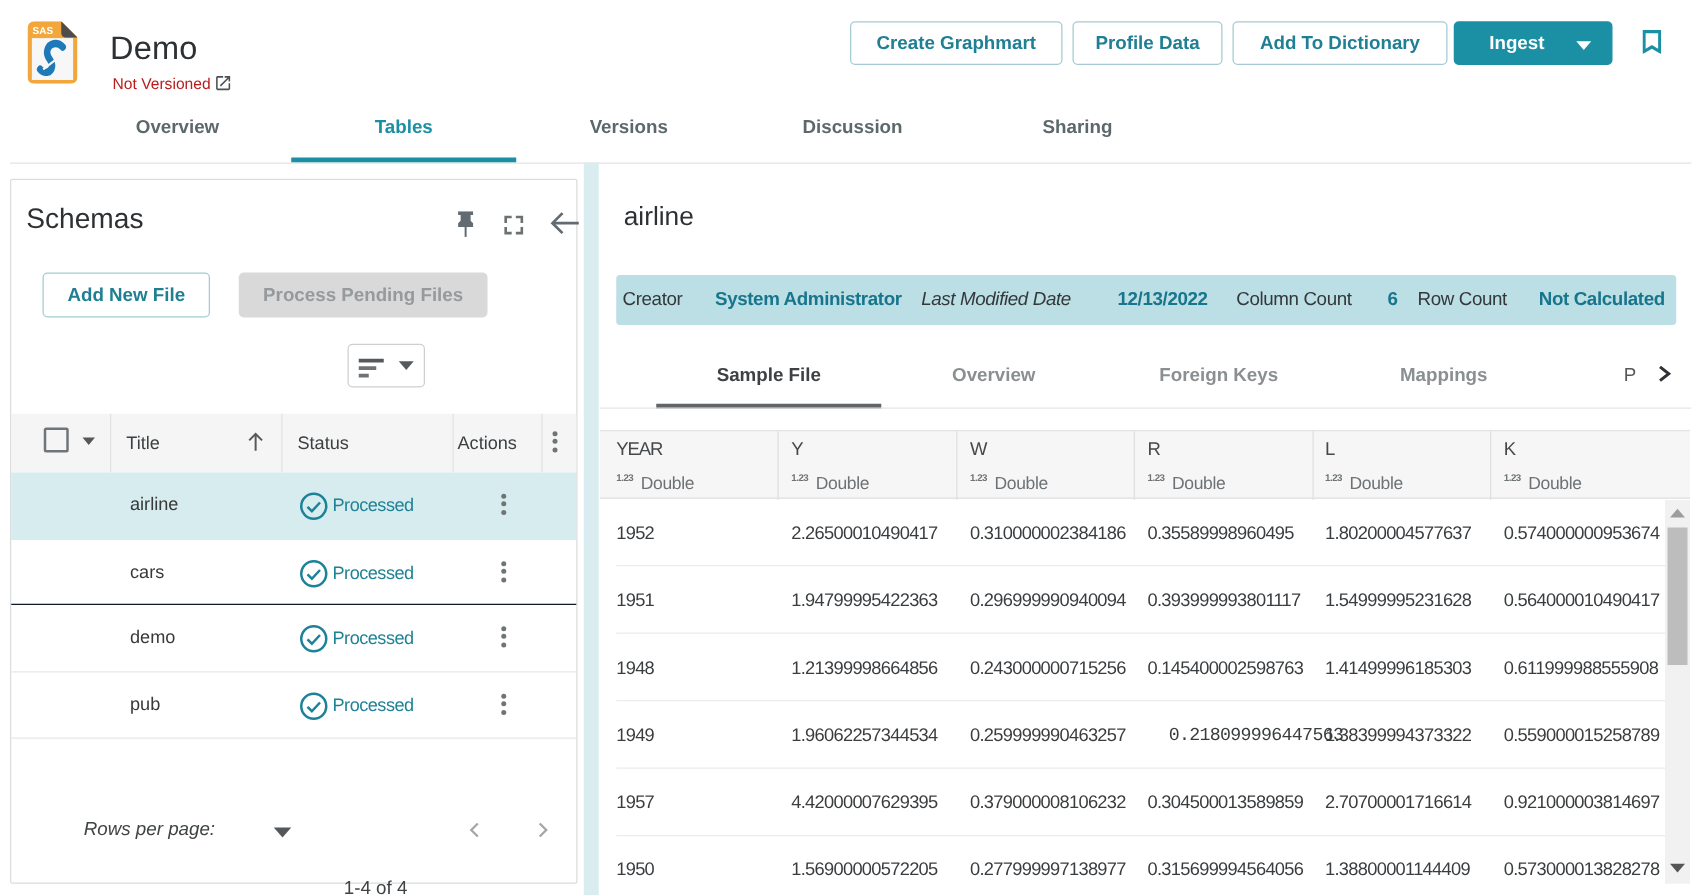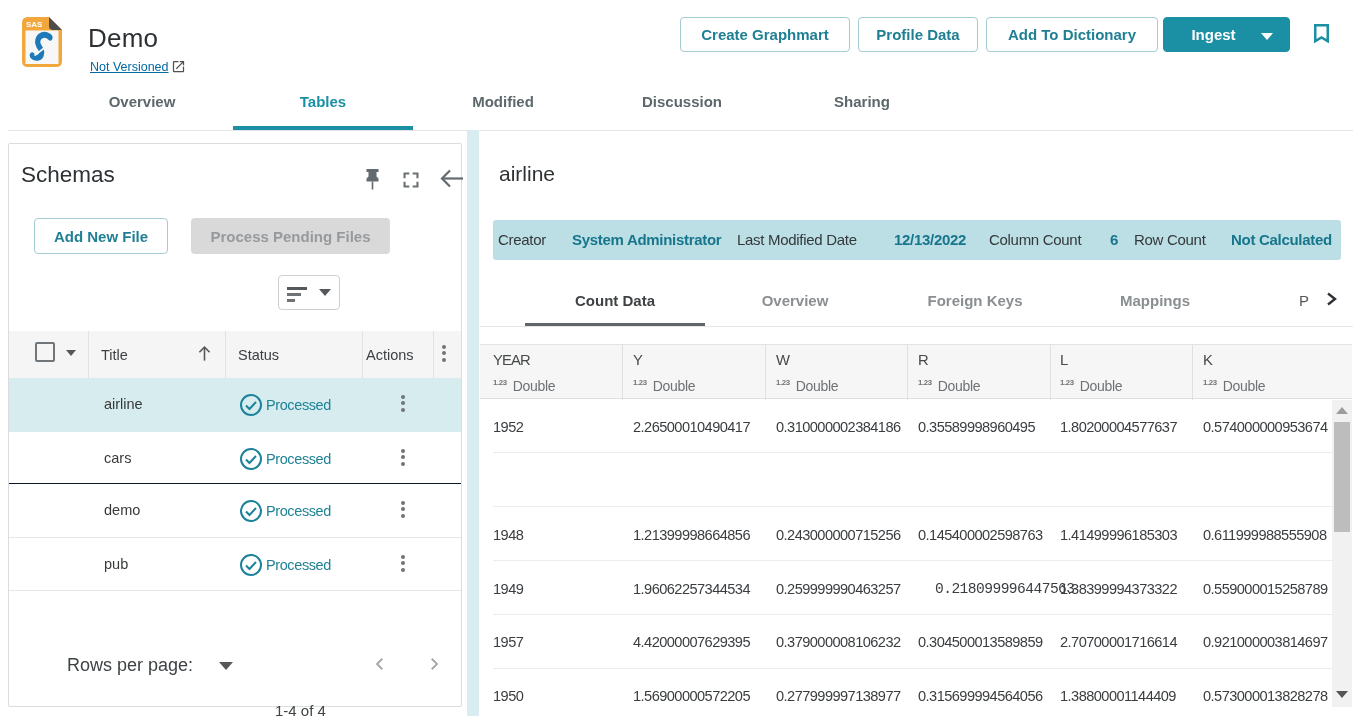--- a/index.html
+++ b/index.html
@@ -5,21 +5,21 @@
   * { margin:0; padding:0; box-sizing:border-box; }
   html,body { width:1360px; height:716px; overflow:hidden; background:#fff;
     font-family:"Liberation Sans", sans-serif; }
   #page { position:relative; width:1360px; height:716px; background:#fff; }
   .abs { position:absolute; }
   
   .hbtn { position:absolute; top:17px; height:35px; border:1px solid #a4cbd4;
     border-radius:4px; color:#1f7f93; font-size:15px; font-weight:bold;
     display:flex; align-items:center; justify-content:center; background:#fff; }
   #title { left:88px; top:23px; font-size:26px; font-weight:500; color:#2e3133; letter-spacing:.2px;}
-  #subtitle { left:90px; top:60px; font-size:12.5px; color:#0369a1;text-decoration:underline; }
+  #subtitle { left:90px; top:60px; font-size:12.5px; color:#b91c1c; }
   
   .tab { position:absolute; top:93px; width:180px; text-align:center;
     font-size:15px; font-weight:bold; color:#5c686b; }
   
   #lpanel { left:8px; top:143px; width:454px; height:564px; background:#fff;
     border:1px solid #dadddd; border-radius:2px; }
   .lbtn { position:absolute; height:36px; border-radius:4px; font-size:15px; font-weight:bold;
     display:flex; align-items:center; justify-content:center; }
   .hdrcell { position:absolute; font-size:14.5px; color:#3c4043; top:16px; }
   .lrow { position:absolute; left:0; width:452px; height:54px; }
@@ -69,21 +69,21 @@
     <span style="margin-right:26px;">Ingest</span>
     <span style="position:absolute; right:16px; top:15px; width:0; height:0;
       border-left:6px solid transparent; border-right:6px solid transparent; border-top:7px solid #fff;"></span>
   </div>
   <svg class="abs" style="left:1314px; top:24px;" width="15" height="19" viewBox="0 0 15 19" fill="none" stroke="#1b8fa4" stroke-width="2.5">
     <path d="M1.25 1.25 H13.75 V17.2 L7.5 13.5 L1.25 17.2 Z"></path>
   </svg>
 
   <div class="tab" style="left:52px;">Overview</div>
   <div class="tab" style="left:233px; color:#1b8fa4;">Tables</div>
-  <div class="tab" style="left:413px;">Modified</div>
+  <div class="tab" style="left:413px;">Versions</div>
   <div class="tab" style="left:592px;">Discussion</div>
   <div class="tab" style="left:772px;">Sharing</div>
   <div class="abs" style="left:233px; top:126px; width:180px; height:3.5px; background:#1b8fa4;"></div>
   <div class="abs" style="left:8px; top:130px; width:1345px; height:1px; background:#e4e4e4;"></div>
 
   <div class="abs" style="left:467px; top:130px; width:12px; height:586px; background:#d9edf0;"></div>
 
   <div class="abs" id="lpanel">
     <div class="abs" style="left:12px; top:18px; font-size:22.5px; color:#2e3133;">Schemas</div>
 
@@ -186,44 +186,44 @@
         </svg>
           <span>Processed</span>
       </div>
       <div class="dots">
           <div class="dotcol"></div>
           <div class="dotcol"></div>
           <div class="dotcol"></div>
         </div>
     </div>
 
-    <div class="abs" style="left:58px; top:511px; font-size:18px; color:#3f4345;">Rows per page:</div>
+    <div class="abs" style="left:58px; top:511px; font-size:15px; color:#3f4345;font-style:italic;">Rows per page:</div>
     <div class="abs" style="left:210px; top:518px; width:0; height:0; border-left:7px solid transparent; border-right:7px solid transparent; border-top:8px solid #55585b;"></div>
     <div class="abs" style="left:266px; top:511px; font-size:15px; color:#3f4345;margin-top:47px;">1-4 of 4</div>
     <svg class="abs" style="left:362px; top:511px;" width="18" height="18" viewBox="0 0 24 24" fill="none" stroke="#a5a5a5" stroke-width="2.4">
       <path d="M15 5 L8 12 L15 19"></path>
     </svg>
     <svg class="abs" style="left:416px; top:511px;" width="18" height="18" viewBox="0 0 24 24" fill="none" stroke="#a5a5a5" stroke-width="2.4">
       <path d="M9 5 L16 12 L9 19"></path>
     </svg>
   </div>
 
   <div class="abs" style="left:499px; top:162px; font-size:21px; color:#2e3133;">airline</div>
   <div class="abs" id="infobar">
     <span style="left:5px;">Creator</span>
     <b class="tv" style="left:79px;">System Administrator</b>
-    <span style="left:244px;">Last Modified Date</span>
+    <span style="left:244px;font-style:italic;">Last Modified Date</span>
     <b class="tv" style="left:401px;">12/13/2022</b>
     <span style="left:496px;">Column Count</span>
     <b class="tv" style="left:617px;">6</b>
     <span style="left:641px;">Row Count</span>
     <b class="tv" style="left:738px;">Not Calculated</b>
   </div>
 
-  <div class="rtab" style="left:525px; color:#3f4244;">Count Data</div>
+  <div class="rtab" style="left:525px; color:#3f4244;">Sample File</div>
   <div class="rtab" style="left:705px;">Overview</div>
   <div class="rtab" style="left:885px;">Foreign Keys</div>
   <div class="rtab" style="left:1065px;">Mappings</div>
   <div class="rtab" style="left:1299px; width:10px; overflow:hidden; text-align:left; font-weight:normal; color:#55585a;">Properties</div>
   <div class="abs" style="left:525px; top:323px; width:180px; height:3.5px; background:#616568;"></div>
   <div class="abs" style="left:480px; top:326px; width:873px; height:1px; background:#e6e6e6;"></div>
   <svg class="abs" style="left:1326px; top:292px;" width="11" height="14" viewBox="0 0 11 14" fill="none" stroke="#2f3235" stroke-width="2.4">
     <path d="M2 1.5 L9 7 L2 12.5"></path>
   </svg>
 
@@ -249,20 +249,28 @@
 
   <div class="rrow" style="top:400px;">
     <div class="rcell" style="left:13px;">1952</div>
     <div class="rcell" style="left:153px;">2.26500010490417</div>
     <div class="rcell" style="left:296px;">0.310000002384186</div>
     <div class="rcell" style="left:438px;">0.35589998960495</div>
     <div class="rcell" style="left:580px;">1.80200004577637</div>
     <div class="rcell" style="left:723px;">0.574000000953674</div>
   </div>
   <div class="rdiv" style="top:452px;"></div>
+  <div class="rrow" style="top:454px;">
+    <div class="rcell" style="left:13px;">1951</div>
+    <div class="rcell" style="left:153px;">1.94799995422363</div>
+    <div class="rcell" style="left:296px;">0.296999990940094</div>
+    <div class="rcell" style="left:438px;">0.393999993801117</div>
+    <div class="rcell" style="left:580px;">1.54999995231628</div>
+    <div class="rcell" style="left:723px;">0.564000010490417</div>
+  </div>
   <div class="rdiv" style="top:506px;"></div>
   <div class="rrow" style="top:508px;">
     <div class="rcell" style="left:13px;">1948</div>
     <div class="rcell" style="left:153px;">1.21399998664856</div>
     <div class="rcell" style="left:296px;">0.243000000715256</div>
     <div class="rcell" style="left:438px;">0.145400002598763</div>
     <div class="rcell" style="left:580px;">1.41499996185303</div>
     <div class="rcell" style="left:723px;">0.611999988555908</div>
   </div>
   <div class="rdiv" style="top:560px;"></div>

